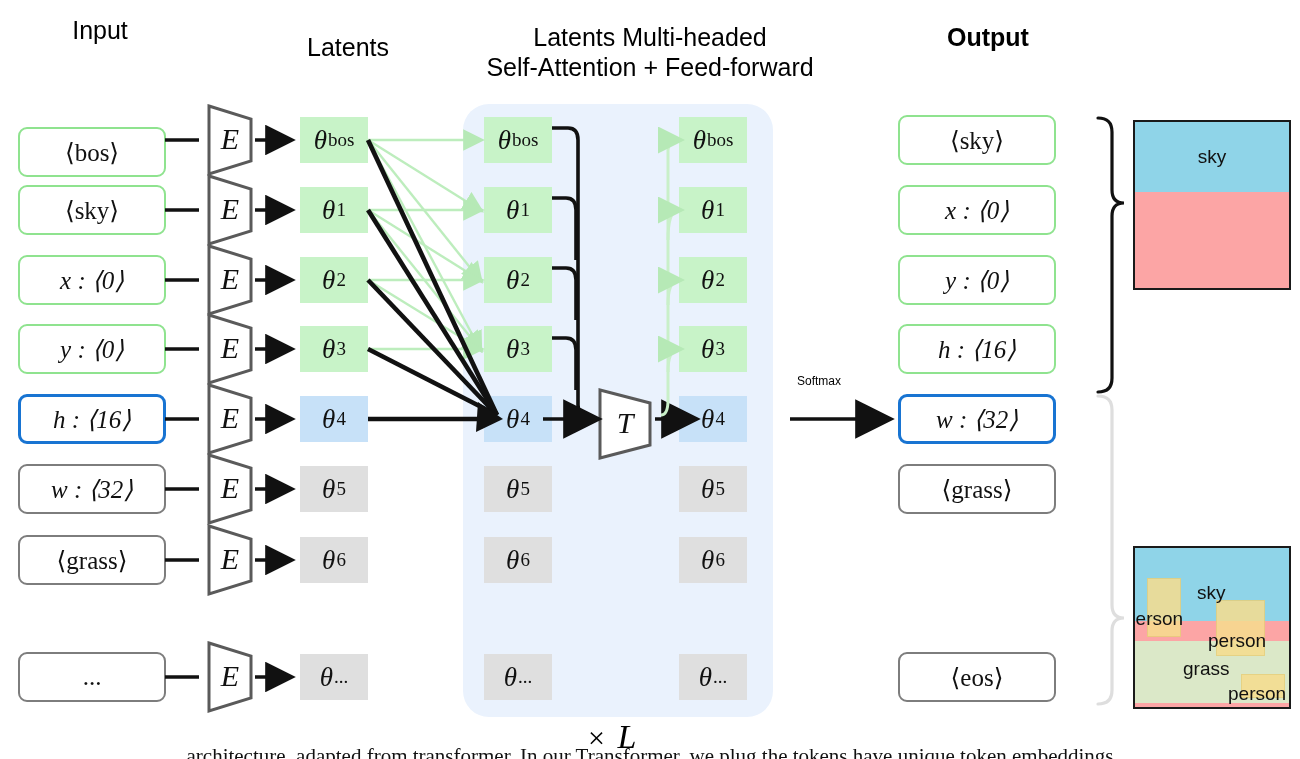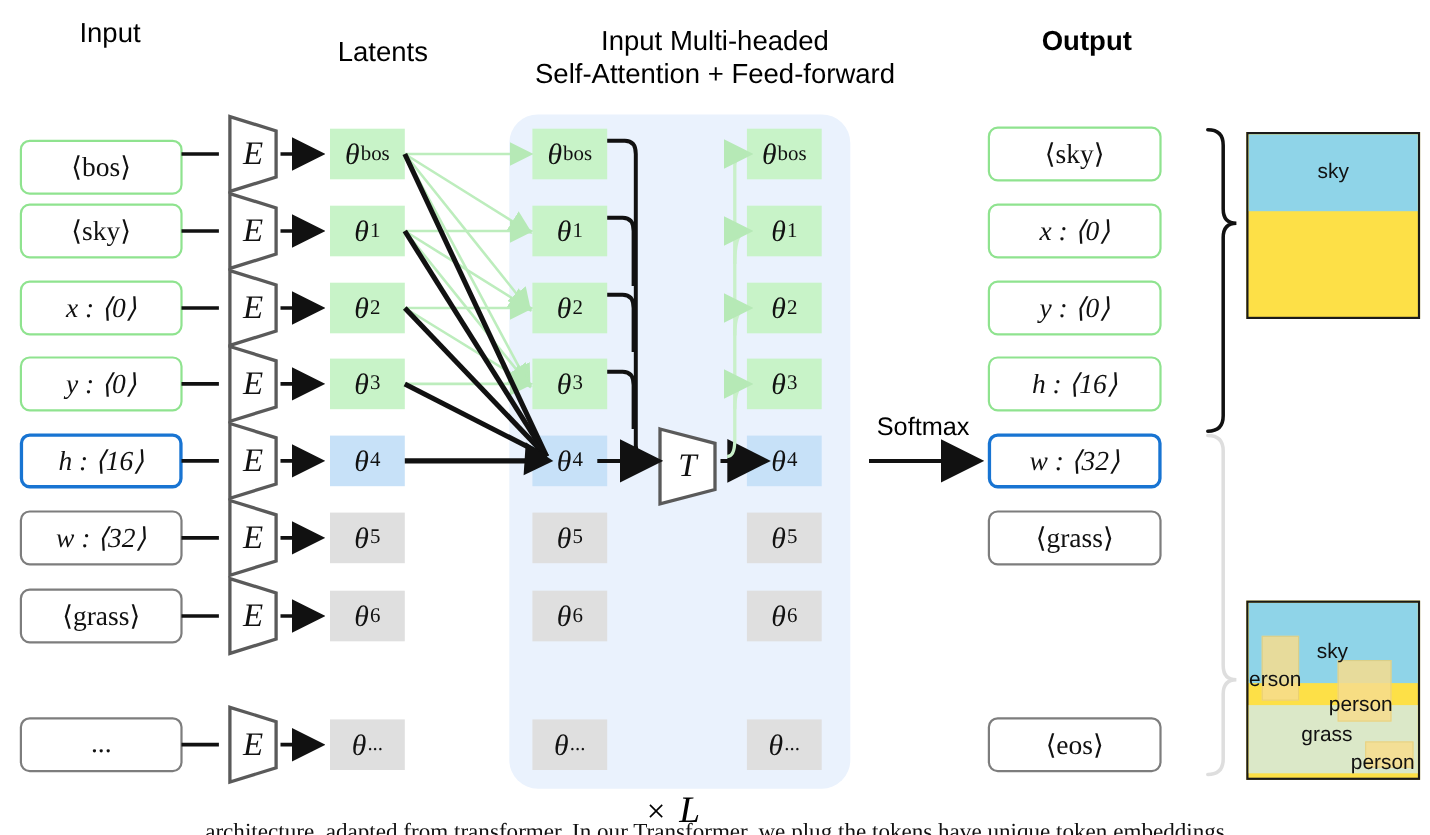--- a/index.html
+++ b/index.html
@@ -29,26 +29,26 @@
   .chip.green{background:#c8f3c8;}
   .chip.blue{background:#c7e1f8;}
   .chip .sub{font-size:19px;vertical-align:-0.28em;margin-left:1px;font-style:normal;}
   .chip .th{font-style:italic;}
 
   
   .trap{position:absolute;}
   .trap svg{display:block;overflow:visible;}
 
   
-  .smlabel{position:absolute;font-size:23px;font-family:"Liberation Sans",sans-serif;}
+  .smlabel{position:absolute;font-size:12px;font-family:"Liberation Sans",sans-serif;}
   .xl{position:absolute;font-family:"Liberation Serif",serif;font-size:30px;}
   .xl .it{font-style:italic;}
 
   
-  .scene{position:absolute;box-sizing:border-box;border:2.5px solid #1a1a1a;background:#fde047;overflow:hidden;}
+  .scene{position:absolute;box-sizing:border-box;border:2.5px solid #1a1a1a;background:#fca5a5;overflow:hidden;}
   .band{position:absolute;left:0;width:100%;}
   .sky{background:#8fd4e8;}
   .grass{background:#dbe8c8;}
   .person{position:absolute;background:#f7dd8e;opacity:.85;border:1px solid #e8cf79;}
   .slbl{position:absolute;font-family:"Liberation Sans",sans-serif;font-size:19px;color:#111;
         white-space:nowrap;}
 
   
   .ovl{position:absolute;left:0;top:0;width:1300px;height:759px;pointer-events:none;}
 
@@ -62,21 +62,21 @@
 
 <div class="stage">
 
   <div class="hdr" style="left:10px;top:15px;width:180px;">
     <div>Input</div>
   </div>
 
   <div class="hdr" style="left:268px;top:32px;width:160px;">Latents</div>
 
   <div class="hdr" style="left:440px;top:22px;width:420px;">
-    <div>Input Multi-headed</div>
+    <div>Latents Multi-headed</div>
     <div>Self-Attention + Feed-forward</div>
   </div>
 
   <div class="hdr" style="left:888px;top:22px;width:200px;font-weight:bold;">
     <div>Output</div>
   </div>
 
   <div class="tbox" style="left:463px;top:104px;width:310px;height:613px;"></div>
 
   <div id="input-col">

